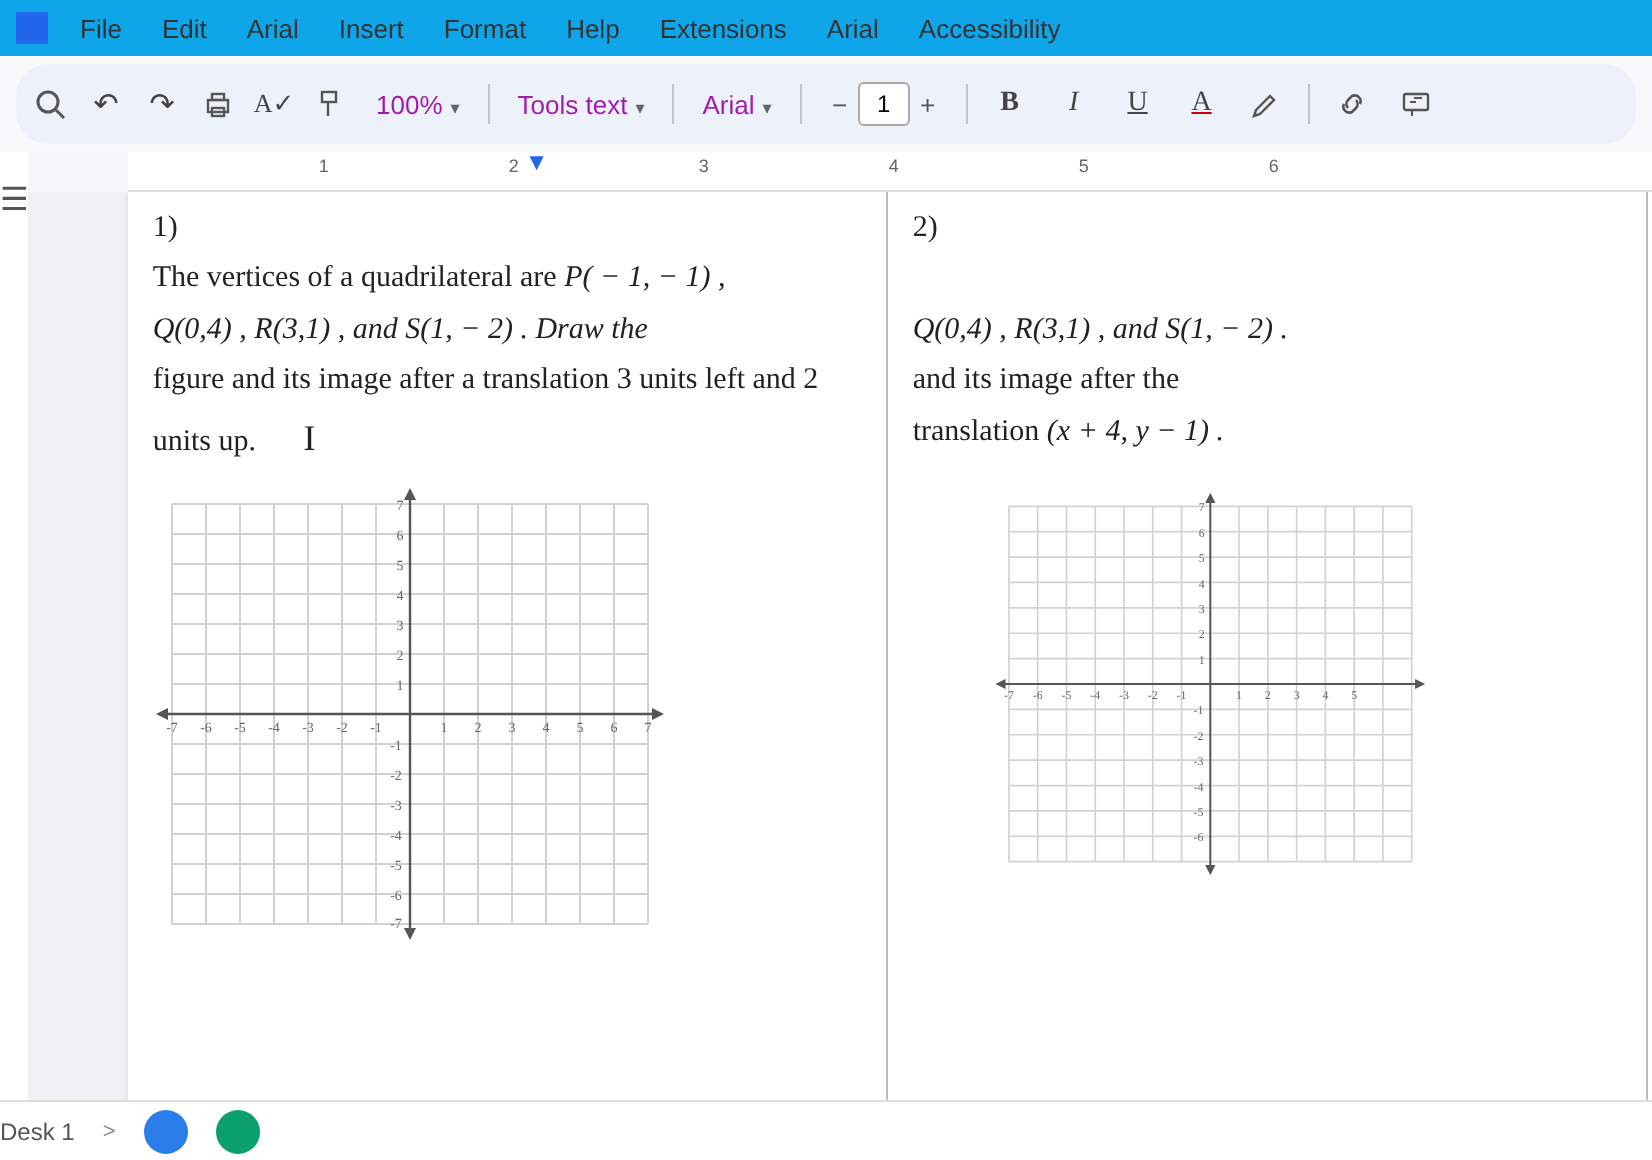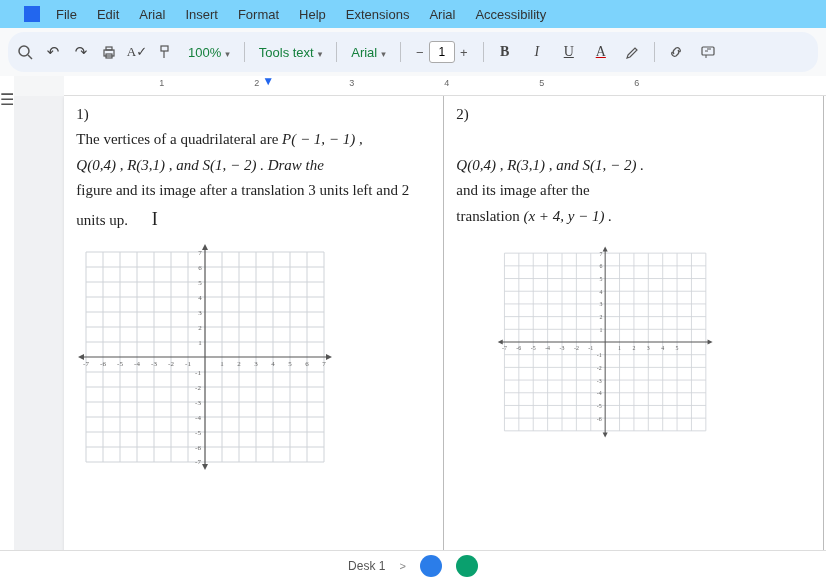--- a/index.html
+++ b/index.html
@@ -1,25 +1,25 @@
 <!DOCTYPE html>
 <html><head>
 <meta charset="utf-8">
 <style>
 * { box-sizing: border-box; margin: 0; padding: 0; }
 body { font-family: Arial, sans-serif; font-size: 13px; background: #f8f9fa; width: 826px; height: 580px; overflow: hidden; }
 
-.menubar { display: flex; align-items: center; padding: 4px 24px; background: #7dd3fc; color: #333; gap: 12px; height: 28px; }
+.menubar { display: flex; align-items: center; padding: 4px 8px; background: #0ea5e9; color: #333; gap: 12px; height: 28px; }
 .menubar .menu-item { cursor: pointer; padding: 2px 4px; }
 .menubar .app-sq { width: 16px; height: 16px; background: #2266ee; }
 
 .toolbar { display: flex; align-items: center; padding: 6px 8px; background: #edf2fa; border-radius: 16px; margin: 4px 8px; gap: 10px; height: 40px; }
 .tb-icon { width: 18px; height: 18px; display: flex; align-items: center; justify-content: center; color: #444; cursor: pointer; font-size: 15px; }
 .tb-sep { width: 1px; height: 20px; background: #c0c3c8; }
-.tb-text { color: #15803d; padding: 2px 4px; }
+.tb-text { color: #a21caf; padding: 2px 4px; }
 .tb-dd::after { content: "▾"; font-size: 9px; margin-left: 4px; color: #666; }
 .fontsize-box { display: flex; align-items: center; gap: 0; }
 .fontsize-box .fs-btn { width: 18px; height: 22px; display:flex;align-items:center;justify-content:center;color:#555;cursor:pointer; }
 .fontsize-box input { width: 26px; height: 22px; border: 1px solid #aaa; border-radius: 3px; text-align: center; font-size: 12px; background:#fff; }
 .fmt-btn { width: 22px; height: 22px; display:flex;align-items:center;justify-content:center;color:#444;font-family:Georgia,serif;cursor:pointer;font-size:14px; }
 .fmt-bold { font-weight: bold; }
 .fmt-ital { font-style: italic; }
 .fmt-under { text-decoration: underline; }
 .fmt-colA { text-decoration: underline; text-decoration-color: #c00; }
 
@@ -40,21 +40,21 @@
 .problem .body { line-height: 1.7; }
 .math-i { font-style: italic; font-family: 'Times New Roman', serif; }
 .prob1 { width: 380px; }
 .prob2 { width: 380px; }
 
 .grid { margin: 8px auto 0 auto; position:relative; }
 .grid svg { display:block; }
 
 .cursor-I { font-family: serif; font-size: 18px; margin-left: 20px; }
 
-.footer { position:absolute; bottom:0; left:0; right:0; height:30px; background:#fff; border-top:1px solid #ddd; display:flex; align-items:center; justify-content:center; gap:14px; }
+.footer { position:absolute; bottom:0; left:0; right:0; height:30px; background:#fff; border-top:1px solid #ddd; display:flex; align-items:center; gap:14px; }
 .footer .desk { font-size:12px; color:#555; }
 .footer .chev { color:#888; font-size:11px; }
 .footer .circ { width:22px;height:22px;border-radius:50%; }
 .c1{background:#2b7de9;} .c2{background:#0aa06e;}
 </style>
 </head>
 <body>
 
 <div class="menubar">
   <div class="app-sq"></div>

